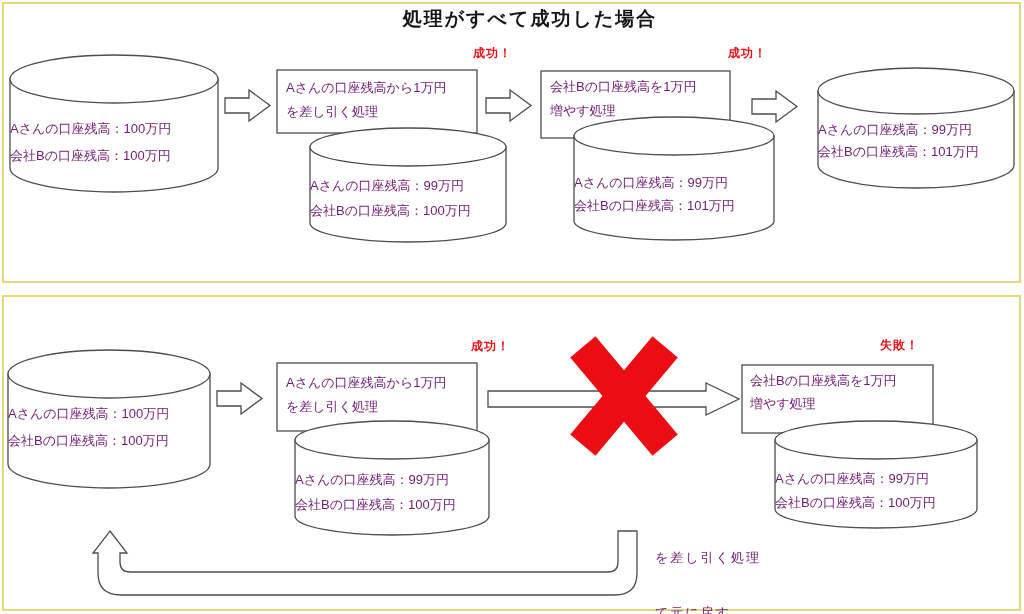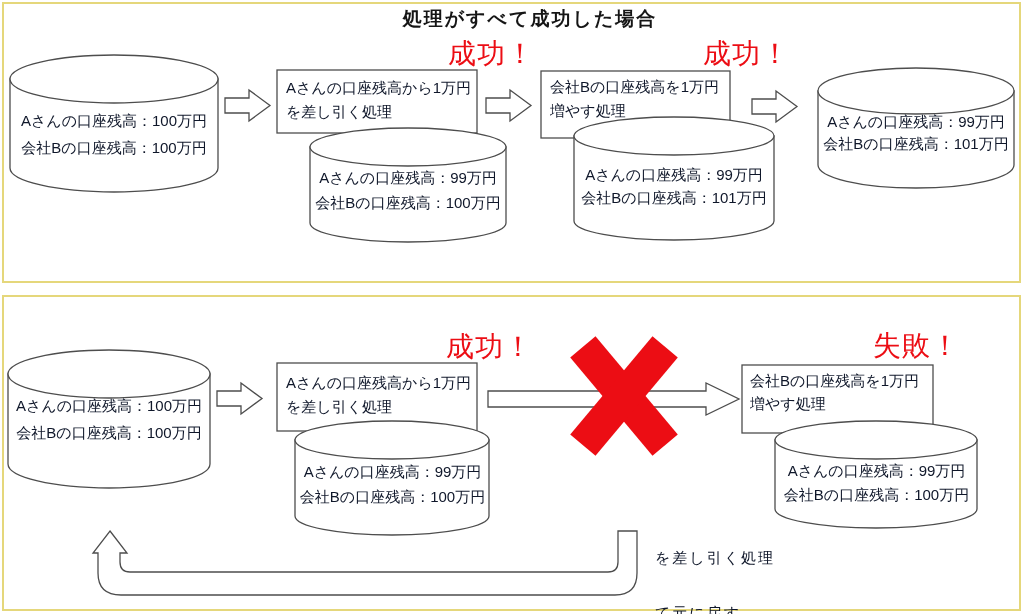--- a/index.html
+++ b/index.html
@@ -4,24 +4,24 @@
 <style>
   html,body{margin:0;padding:0;background:#fff;}
   #stage{position:relative;width:1024px;height:614px;background:#fff;overflow:hidden;
          font-family:"Liberation Sans",sans-serif;}
   .panel{position:absolute;border:2px solid #e5d77b;background:#fff;}
   #panel-success{left:2px;top:2px;width:1015px;height:277px;}
   #panel-failure{left:2px;top:295px;width:1015px;height:312px;}
   svg.shapes{position:absolute;left:0;top:0;width:1024px;height:614px;}
   svg.shapes path, svg.shapes ellipse, svg.shapes rect.box{
       fill:#ffffff;stroke:#4d4d4d;stroke-width:1.3px;}
-  .txt{position:absolute;font-size:15px;line-height:17px;color:#0f172a;white-space:nowrap;}
-  .ctr{text-align:center;}
+  .txt{position:absolute;font-size:13px;line-height:17px;color:#701a75;white-space:nowrap;}
+  .ctr{text-align:left;margin-top:8px;}
   .title{font-size:19px;font-weight:bold;color:#151515;letter-spacing:2px;text-align:center;}
-  .status{font-size:28px;font-weight:normal;color:#ec0d14;text-align:center;letter-spacing:1px;}
+  .status{font-size:12px;font-weight:bold;color:#ec0d14;text-align:right;letter-spacing:1px;}
   .note{letter-spacing:2px;}
 </style>
 </head>
 <body>
 
 <div id="stage">
 
   <div id="panel-success" class="panel"></div>
   <div id="panel-failure" class="panel"></div>
 
@@ -116,21 +116,21 @@
   <div class="txt" style="left:286px;top:374px;">Aさんの口座残高から1万円</div>
   <div class="txt" style="left:286px;top:398px;">を差し引く処理</div>
   <div class="txt status" style="left:446px;top:338px;width:64px;">成功！</div>
 
   <div class="txt ctr" style="left:295px;top:463px;width:195px;">Aさんの口座残高：99万円</div>
   <div class="txt ctr" style="left:295px;top:488px;width:195px;">会社Bの口座残高：100万円</div>
 
 
   <div class="txt" style="left:750px;top:372px;">会社Bの口座残高を1万円</div>
   <div class="txt" style="left:750px;top:395px;">増やす処理</div>
-  <div class="txt status" style="left:873px;top:337px;width:64px;">失敗！</div>
+  <div class="txt status" style="left:855px;top:337px;width:64px;">失敗！</div>
 
   <div class="txt ctr" style="left:775px;top:462px;width:203px;">Aさんの口座残高：99万円</div>
   <div class="txt ctr" style="left:775px;top:486px;width:203px;">会社Bの口座残高：100万円</div>
 
   <div class="txt note" style="left:655px;top:549px;">を差し引く処理</div>
   <div class="txt note" style="left:655px;top:604px;">て元に戻す</div>
 
 </div>
 
 </body></html>

